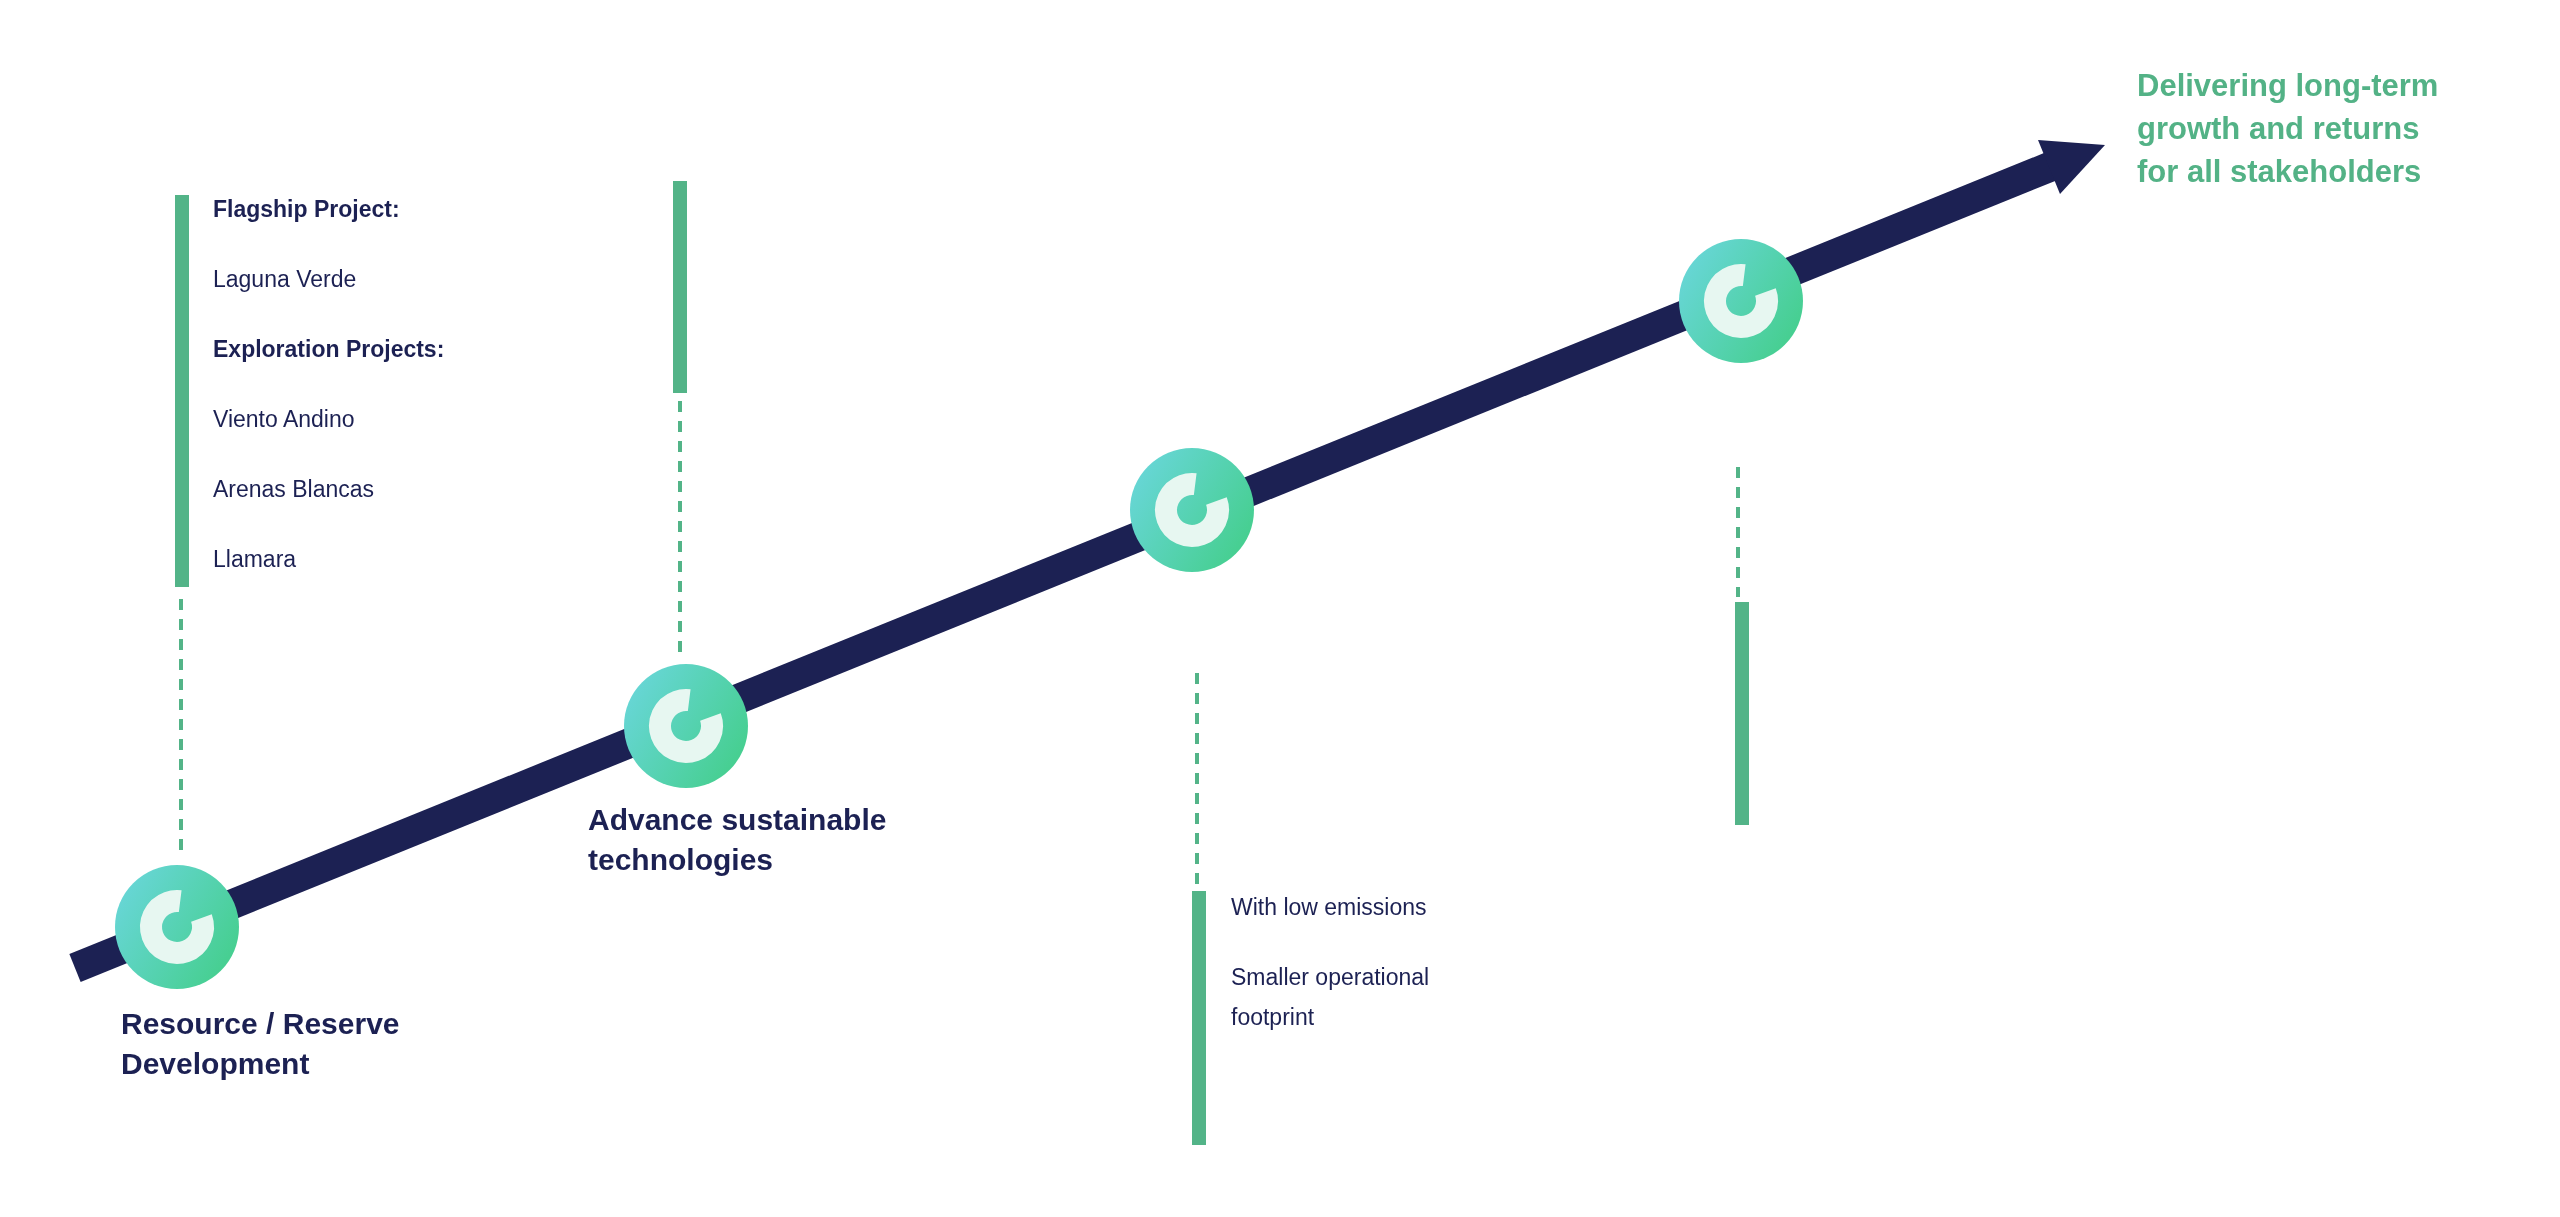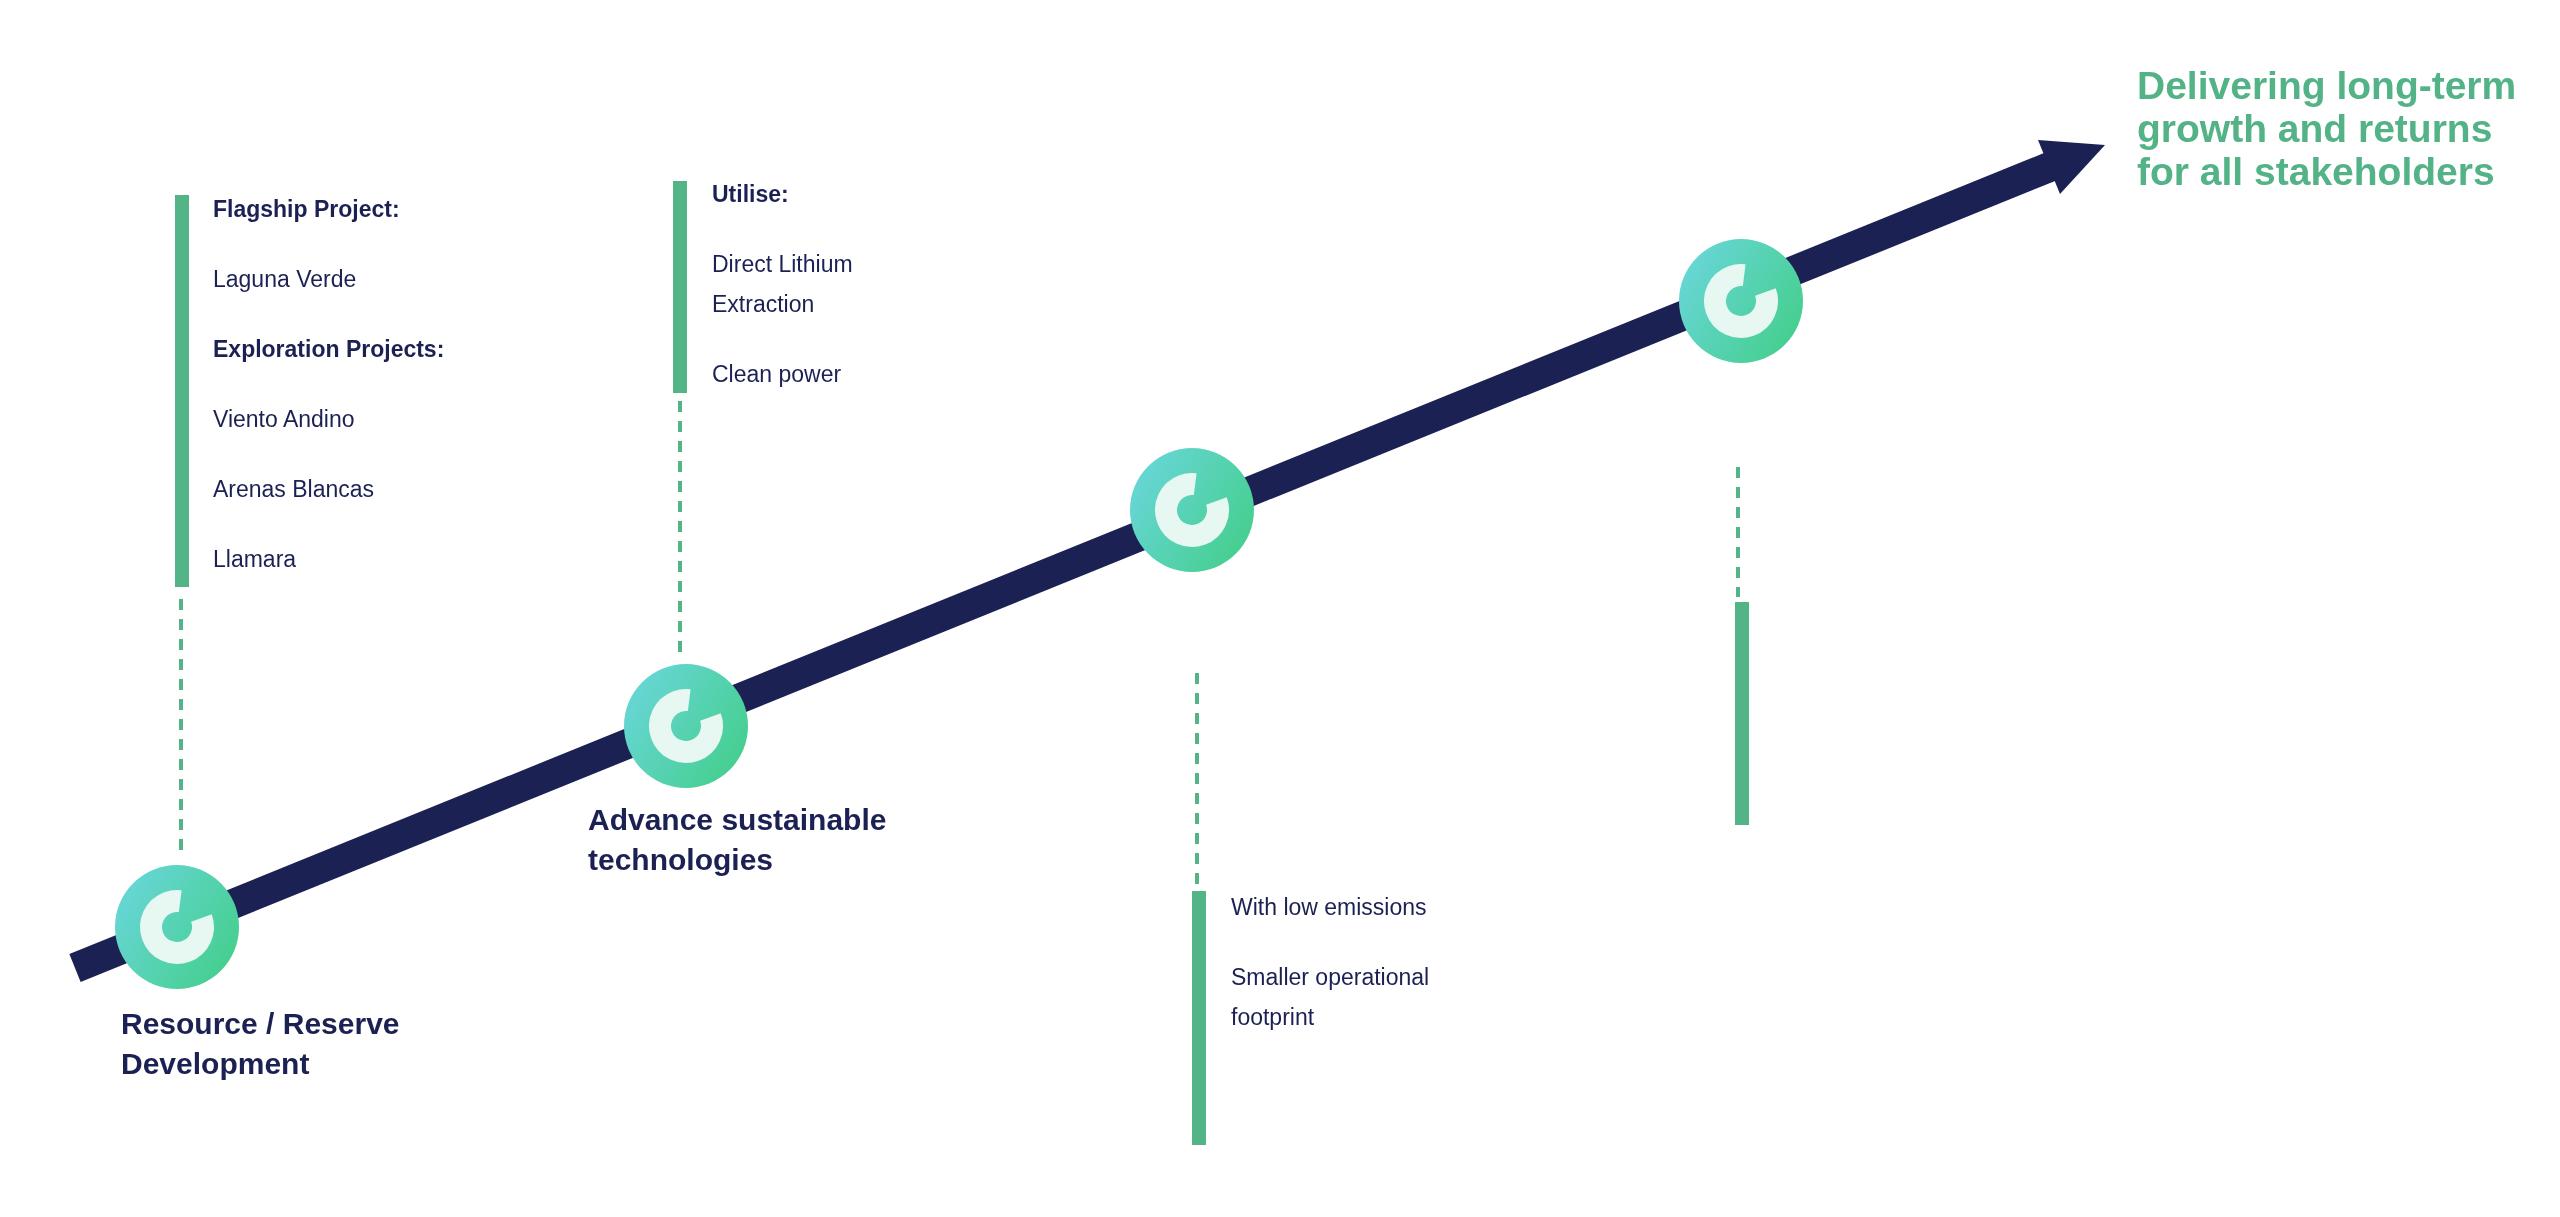--- a/index.html
+++ b/index.html
@@ -35,21 +35,21 @@
   .milestone-label {
     position: absolute;
     font-size: 30px;
     line-height: 40px;
     font-weight: 700;
     color: #1c2153;
     white-space: pre-line;
   }
   .goal-text {
     position: absolute;
-    font-size: 39px;
+    font-size: 31px;
     line-height: 43px;
     font-weight: 700;
     color: #53b286;
     white-space: pre-line;
   }
 </style>
 </head>
 <body>
 
 <div class="canvas">
@@ -97,26 +97,20 @@
 
   <div class="detail-block" style="left:213px; top:189px;">
     <p class="detail-entry bold">Flagship Project:</p>
     <p class="detail-entry">Laguna Verde</p>
     <p class="detail-entry bold">Exploration Projects:</p>
     <p class="detail-entry">Viento Andino</p>
     <p class="detail-entry">Arenas Blancas</p>
     <p class="detail-entry">Llamara</p>
   </div>
 
-  <div class="detail-block" style="left:712px; top:174px;">
-    <p class="detail-entry bold">Utilise:</p>
-    <p class="detail-entry">Direct Lithium
-Extraction</p>
-    <p class="detail-entry">Clean power</p>
-  </div>
 
   <div class="detail-block" style="left:1231px; top:887px;">
     <p class="detail-entry">With low emissions</p>
     <p class="detail-entry">Smaller operational
 footprint</p>
   </div>
 
 
   <div class="milestone-label" style="left:121px; top:1004px;">Resource / Reserve
 Development</div>

